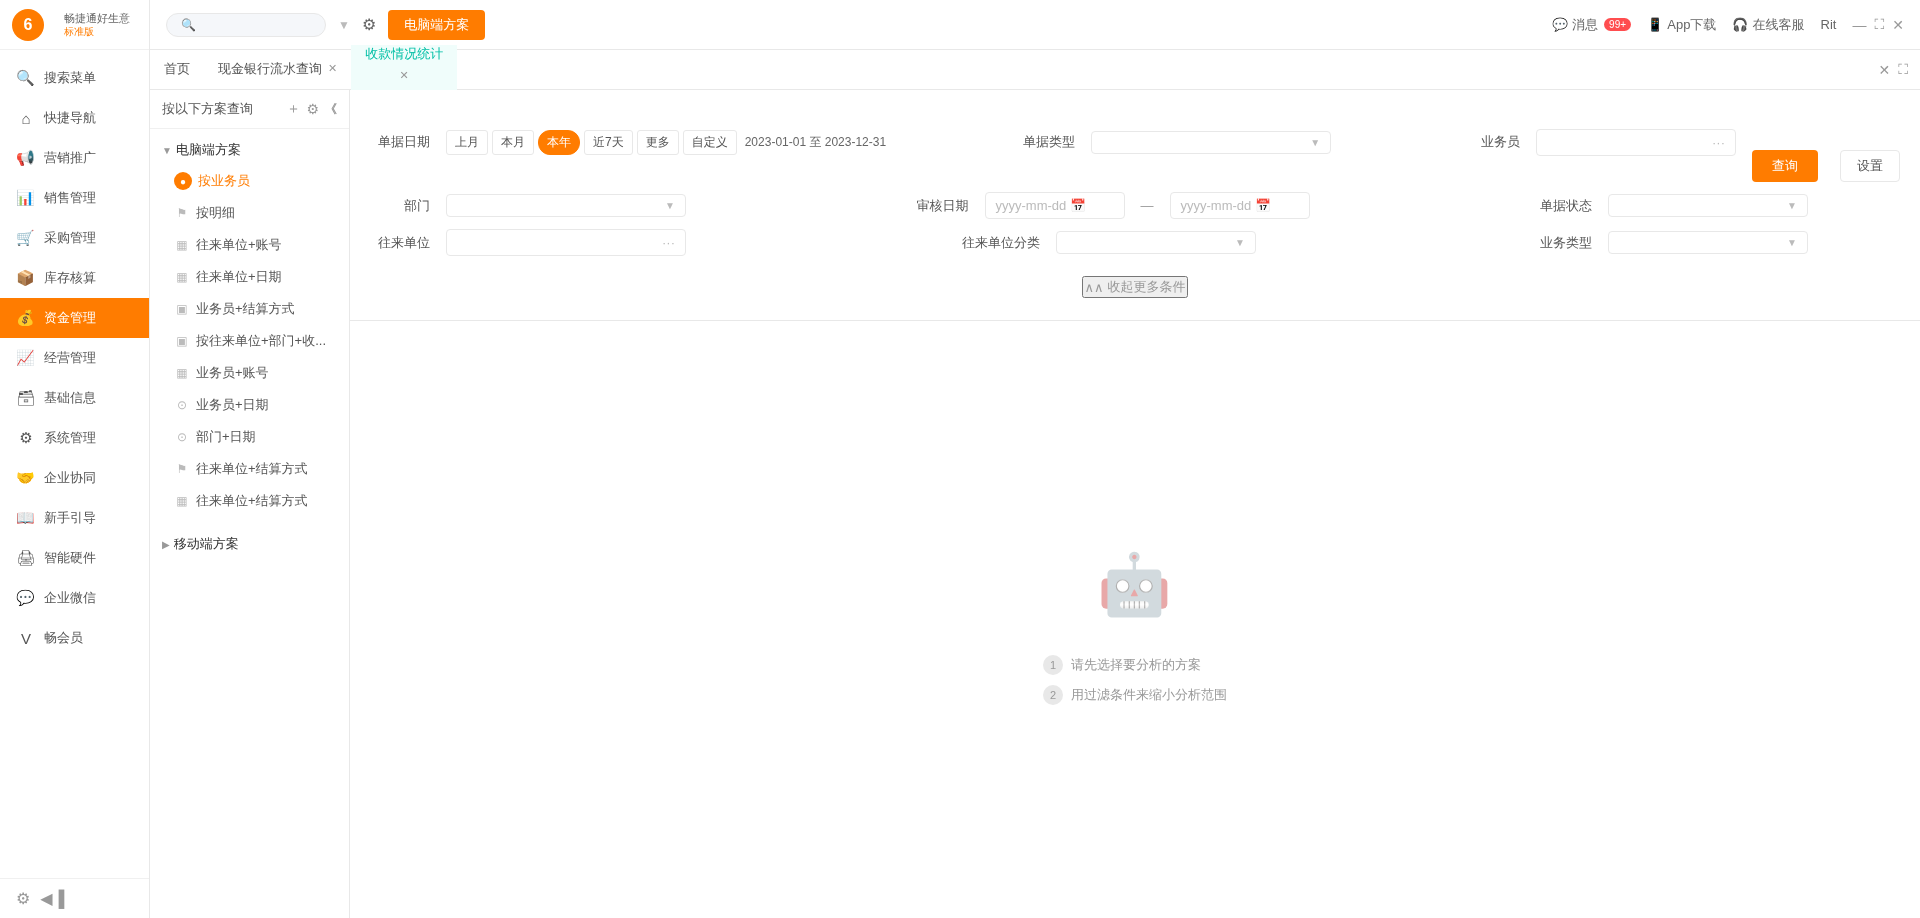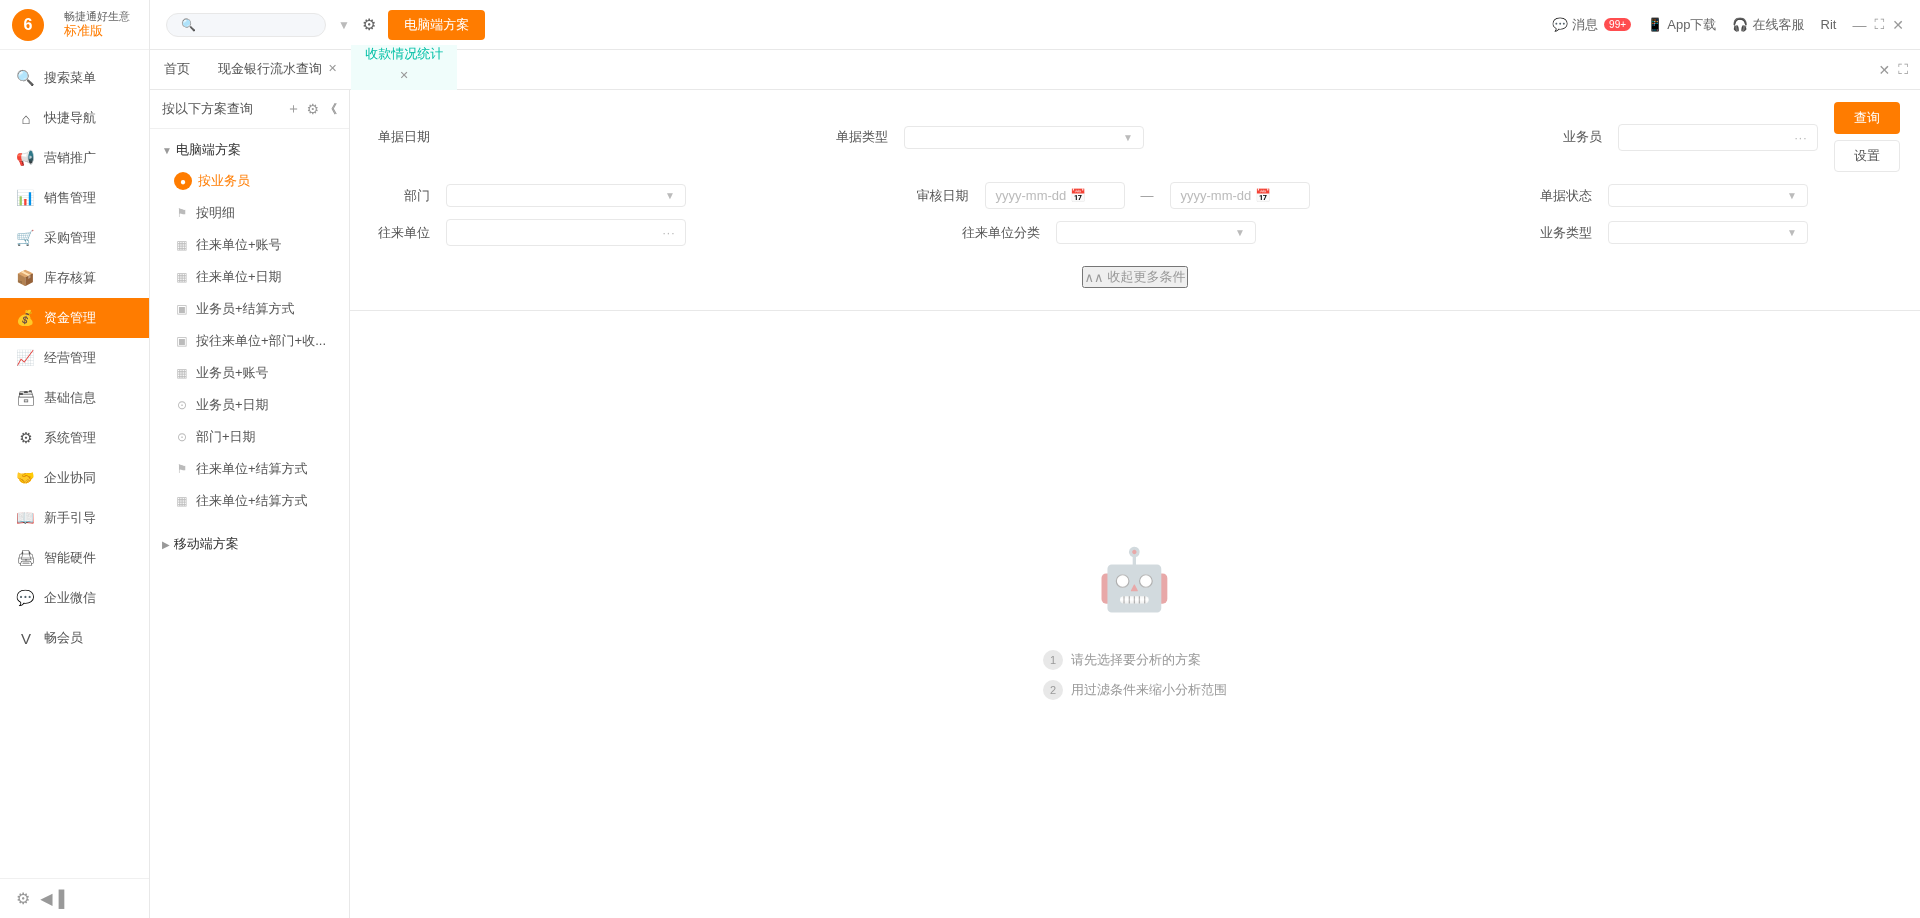--- a/index.html
+++ b/index.html
@@ -3,21 +3,21 @@
   <meta charset="utf-8">
   <style>
     * { box-sizing: border-box; margin: 0; padding: 0; }
     body { font-family: 'Microsoft YaHei', Arial, sans-serif; font-size: 13px; color: #333; background: #f0f2f5; display: flex; height: 918px; overflow: hidden; }
 
     
     .sidebar { width: 150px; background: #fff; display: flex; flex-direction: column; border-right: 1px solid #e8e8e8; flex-shrink: 0; }
     .sidebar-logo { height: 50px; display: flex; align-items: center; padding: 0 12px; background: #fff; border-bottom: 1px solid #f0f0f0; }
     .logo-icon { width: 32px; height: 32px; background: #ff7c00; border-radius: 50%; display: flex; align-items: center; justify-content: center; color: white; font-size: 16px; font-weight: bold; flex-shrink: 0; }
     .logo-text { margin-left: 20px; font-size: 11px; color: #666; line-height: 1.3; }
-    .logo-badge { font-size: 13px; color: #ff7c00; }
+    .logo-badge { font-size: 10px; color: #ff7c00; }
     .sidebar-nav { flex: 1; overflow-y: auto; padding: 8px 0; }
     .nav-item { display: flex; align-items: center; padding: 10px 16px; cursor: pointer; color: #555; font-size: 13px; }
     .nav-item.active { background: #ff7c00; color: white; }
     .nav-item .nav-icon { width: 20px; height: 20px; margin-right: 8px; display: flex; align-items: center; justify-content: center; font-size: 15px; }
     .sidebar-bottom { padding: 10px 16px; display: flex; gap: 10px; border-top: 1px solid #f0f0f0; }
     .sidebar-bottom-icon { color: #999; cursor: pointer; font-size: 16px; }
 
     
     .main { flex: 1; display: flex; flex-direction: column; overflow: hidden; }
 
@@ -80,21 +80,21 @@
     .empty-state { flex: 1; display: flex; flex-direction: column; align-items: center; justify-content: center; background: #fff; margin: 0; }
     .empty-illustration { width: 100px; height: 100px; display: flex; align-items: center; justify-content: center; }
     .robot-icon { font-size: 60px; opacity: 0.4; }
     .empty-steps { margin-top: 20px; display: flex; flex-direction: column; gap: 10px; }
     .empty-step { display: flex; align-items: center; gap: 8px; color: #999; font-size: 13px; }
     .step-num { width: 20px; height: 20px; border-radius: 50%; background: #e8e8e8; color: #999; display: flex; align-items: center; justify-content: center; font-size: 11px; flex-shrink: 0; }
 
     
     .query-btn { background: #ff7c00; color: white; border: none; border-radius: 4px; padding: 7px 20px; font-size: 13px; cursor: pointer; }
     .settings-btn { background: #fff; color: #555; border: 1px solid #e8e8e8; border-radius: 4px; padding: 6px 16px; font-size: 13px; cursor: pointer; text-align: center; }
-    .btn-group { display: flex; flex-direction: column; gap: 6px; margin-left: auto; }
+    .btn-group { display: flex; flex-direction: row; gap: 22px; margin-left: auto; margin-top: 48px; }
     .more-icon { color: #bbb; cursor: pointer; }
 
     .topbar-search { background: #f5f7fa; border: 1px solid #e8e8e8; border-radius: 16px; padding: 4px 14px; color: #999; font-size: 12px; min-width: 160px; display: flex; align-items: center; gap: 6px; }
 
     
     .red-box { border: 2px solid #ff4d4f; border-radius: 4px; }
   </style>
 </head>
 <body>
 
@@ -306,20 +306,29 @@
         </div>
       </div>
     </div>
 
     <div class="right-panel">
 
       <div class="filter-area">
 
         <div class="filter-row">
           <span class="filter-label">单据日期</span>
+          <div class="date-buttons">
+            <button class="date-btn">上月</button>
+            <button class="date-btn">本月</button>
+            <button class="date-btn active">本年</button>
+            <button class="date-btn">近7天</button>
+            <button class="date-btn">更多</button>
+            <button class="date-btn">自定义</button>
+            <span class="date-range">2023-01-01 至 2023-12-31</span>
+          </div>
           <div style="flex:1;"></div>
           <span class="filter-label">单据类型</span>
           <div class="filter-input" style="min-width:240px;">
             <span class="placeholder"></span>
             <span class="dropdown-arrow">▼</span>
           </div>
           <div style="flex:1;"></div>
           <span class="filter-label">业务员</span>
           <div class="filter-input" style="min-width:200px;">
             <span class="placeholder"></span>

